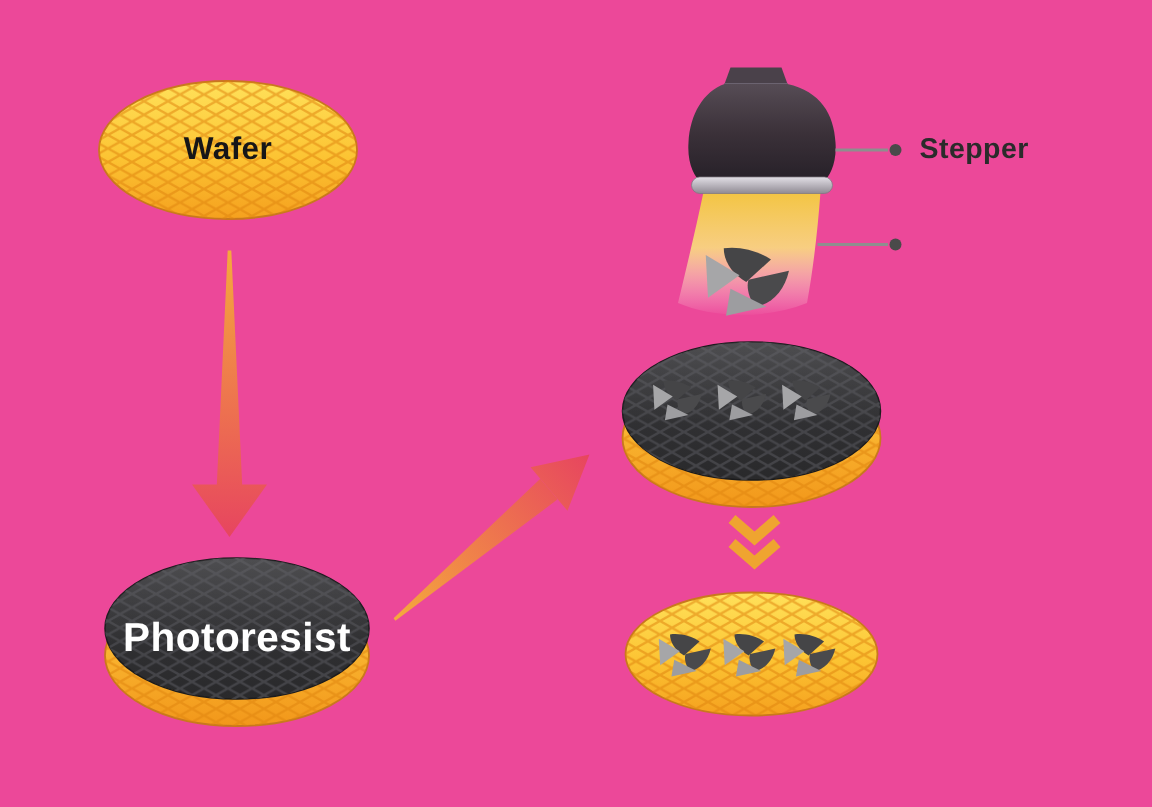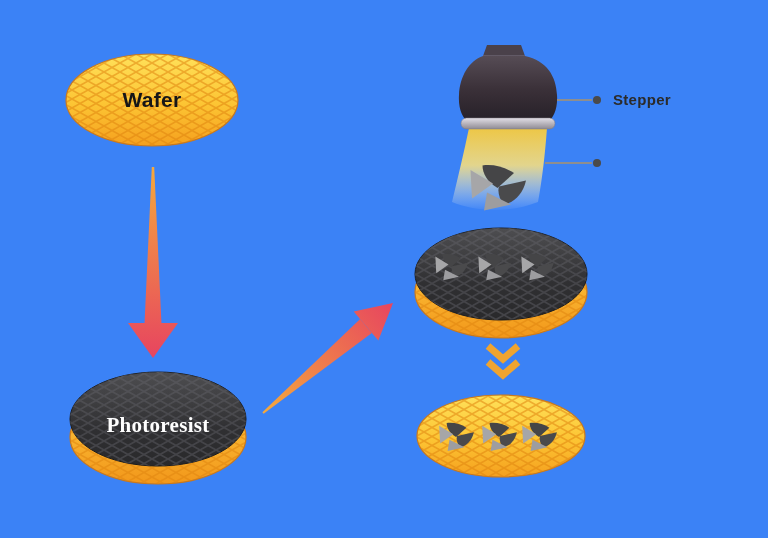--- a/index.html
+++ b/index.html
@@ -1,24 +1,24 @@
 <!DOCTYPE html>
 <html><head>
 <meta charset="utf-8">
 <style>
   html,body{margin:0;padding:0;background:#fff;}
   .stage{
-    position:relative;width:768px;height:538px;background:#3b82f6;
+    position:relative;width:768px;height:538px;background:#ec4899;
     font-family:"Liberation Sans",sans-serif;overflow:hidden;
   }
   .stage svg{position:absolute;left:0;top:0;}
   .lbl{position:absolute;font-weight:700;color:#2b2b2b;letter-spacing:.3px;line-height:22px;white-space:nowrap;}
   .lbl-wafer{left:72px;top:89px;width:160px;text-align:center;font-size:21px;color:#161618;}
-  .lbl-photoresist{left:68px;top:414px;width:180px;text-align:center;font-size:21px;color:#ffffff;font-family:Liberation Serif, serif;}
-  .lbl-stepper{left:613px;top:89px;font-size:15px;}
+  .lbl-photoresist{left:68px;top:414px;width:180px;text-align:center;font-size:27px;color:#ffffff;}
+  .lbl-stepper{left:613px;top:89px;font-size:19px;}
   .lbl-photomask{left:613px;top:152px;font-size:19px;}
 </style>
 </head>
 <body>
 
 <div class="stage">
 <svg width="768" height="538" viewBox="0 0 768 538">
   <defs>
     <linearGradient id="gradY" x1="0" y1="0" x2="0" y2="1">
       <stop offset="0" stop-color="#ffe15a"></stop>

